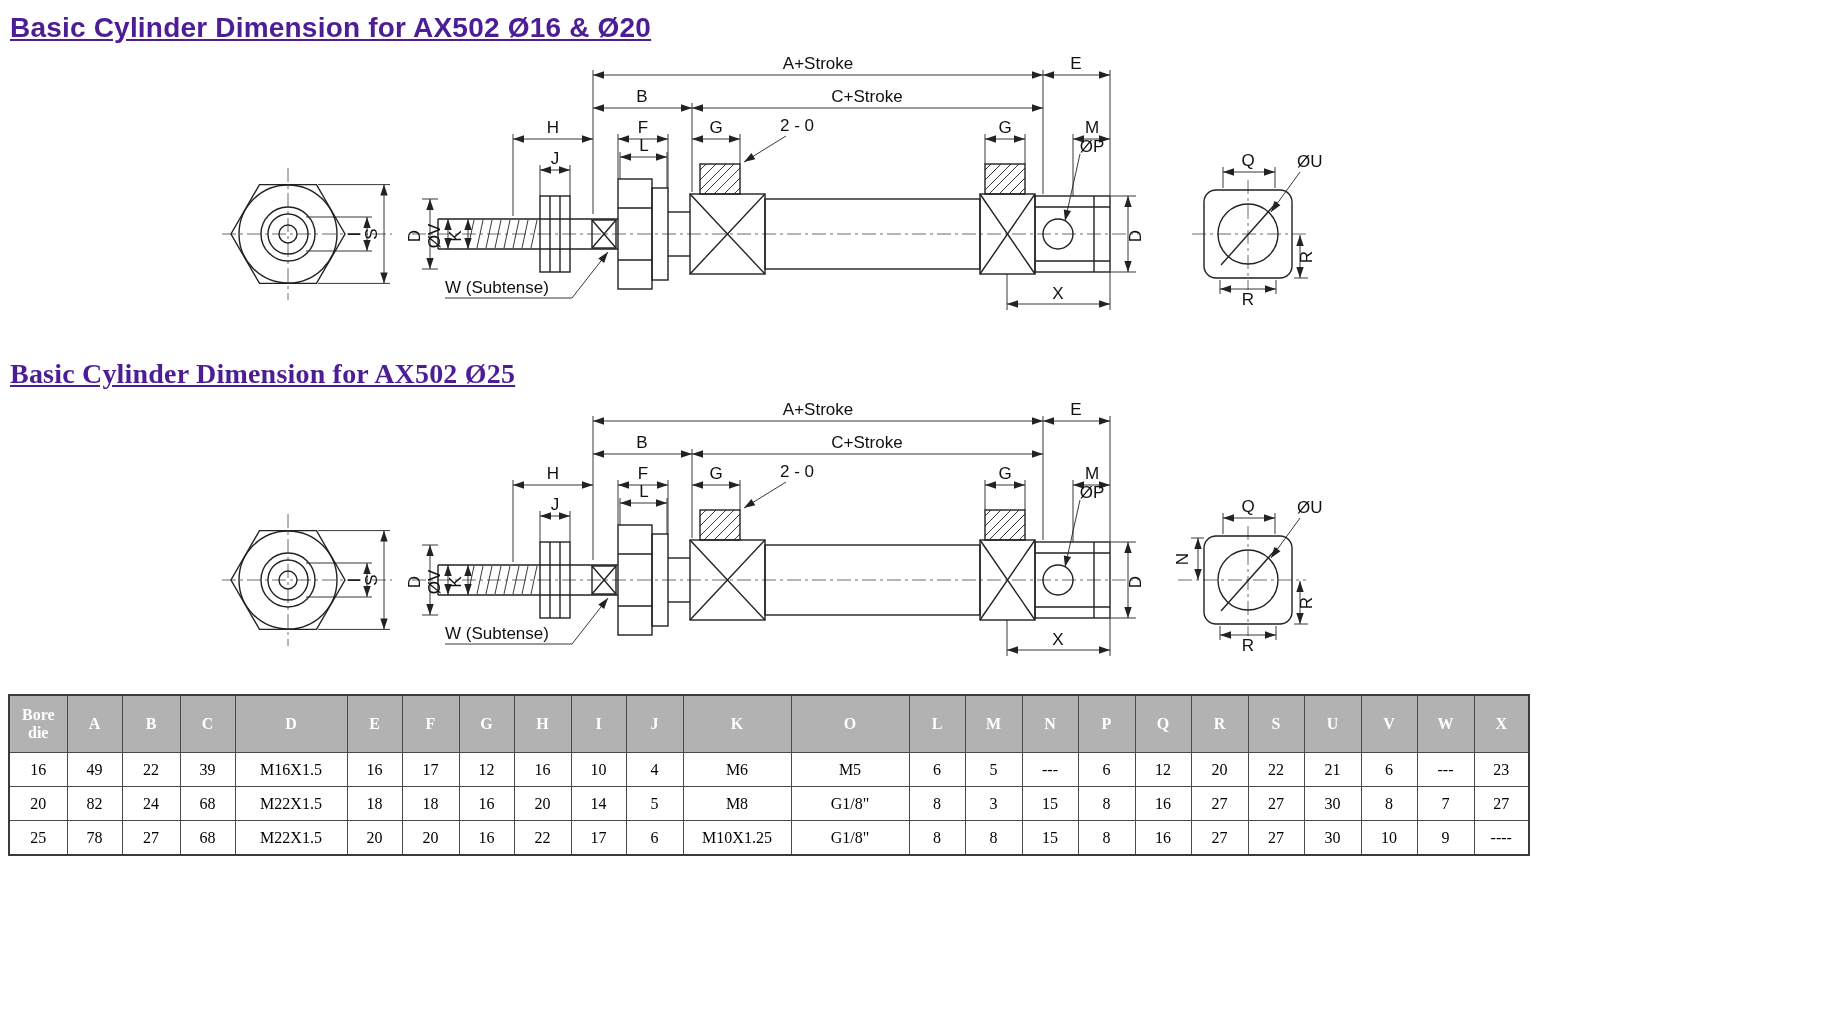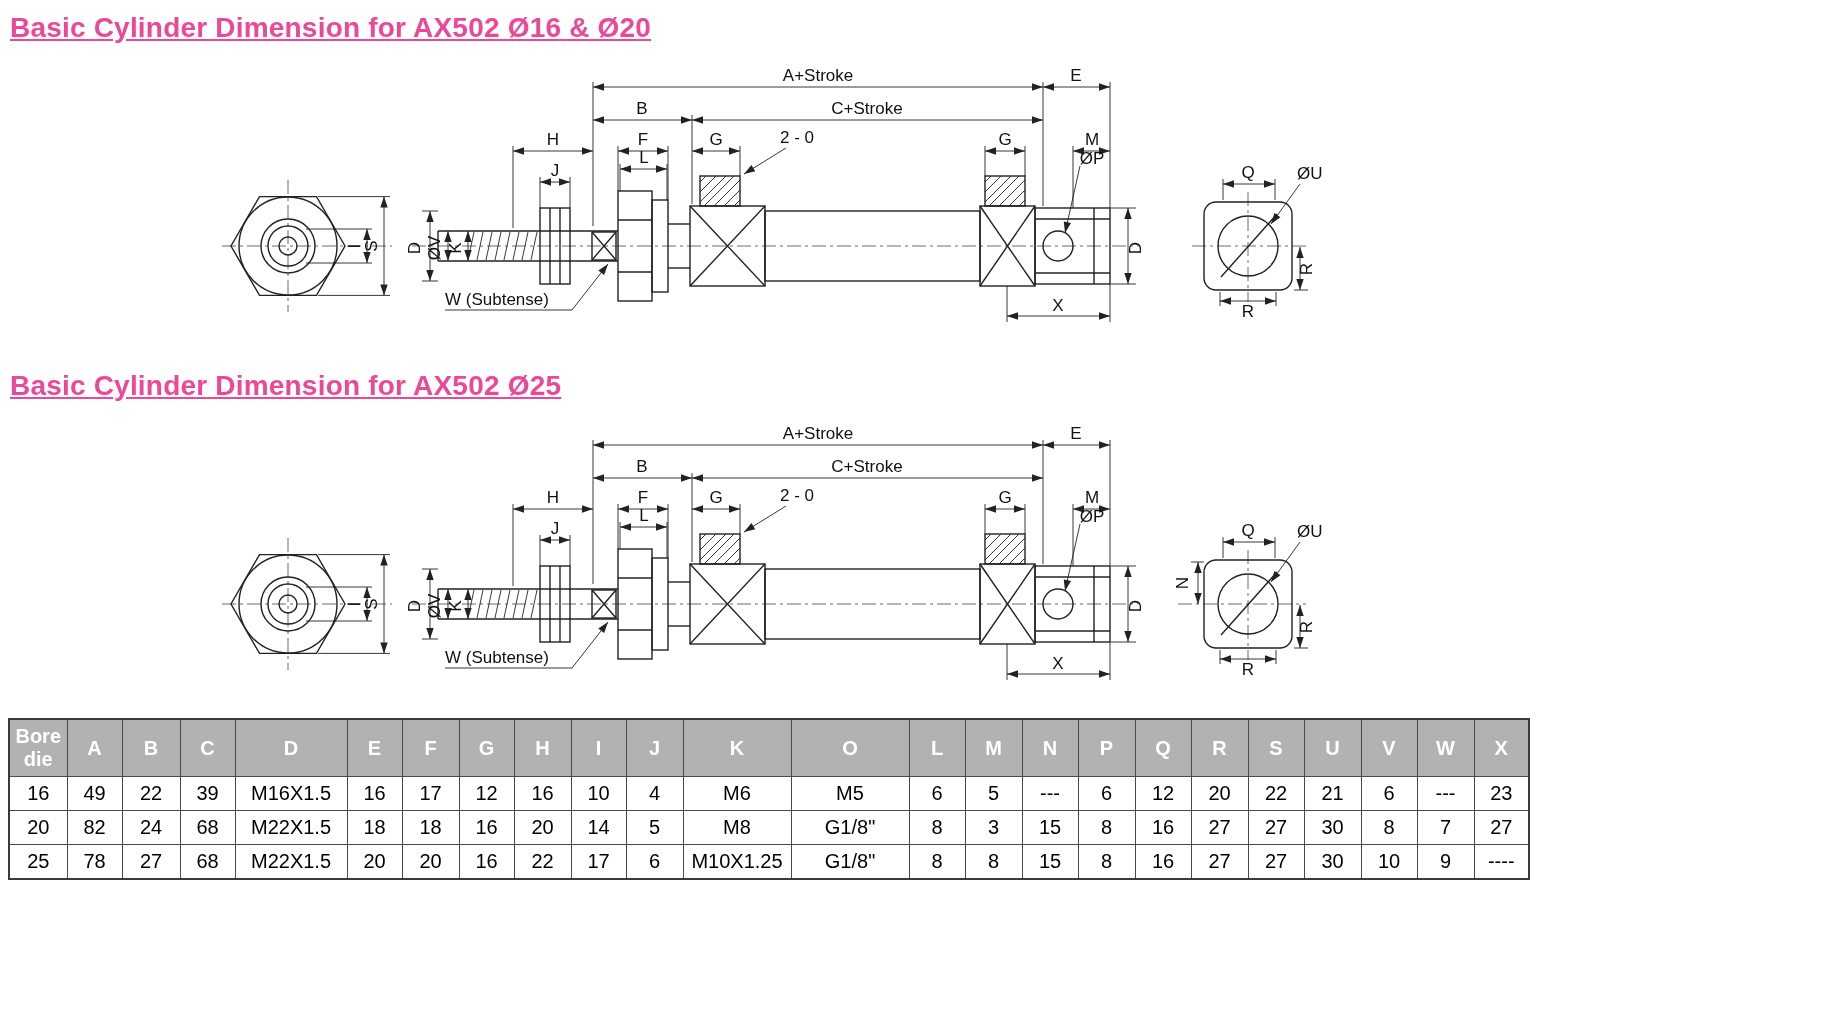--- a/index.html
+++ b/index.html
@@ -1,33 +1,33 @@
 <!DOCTYPE html>
 <html><head>
 <meta charset="utf-8">
 <style>
   html,body{margin:0;padding:0;background:#ffffff;}
   body{width:1837px;height:1021px;overflow:hidden;font-family:"Liberation Sans",sans-serif;}
   h1.sec-title{
     font-family:"Liberation Sans",sans-serif;
-    font-size:28px;font-weight:bold;color:#ec4899;
+    font-size:28px;font-weight:bold;color:#4c1d95;
     text-decoration:underline;margin:12px 0 2px 10px;letter-spacing:.2px;
   }
-  h1.sec-title.second{margin-top:36px;}
-  .draw-wrap{margin:14px 0 0 220px;}
+  h1.sec-title.second{margin-top:36px;font-family:Liberation Serif, serif;}
+  .draw-wrap{margin:2px 0 0 220px;}
   svg.drawing{display:block;}
   svg.drawing text{font-family:"Liberation Sans",sans-serif;font-size:17px;fill:#111;text-anchor:middle;}
   svg.drawing text.ta-s{text-anchor:start;}
   .geo{fill:none;stroke:#222;stroke-width:1.4;}
   .thin{fill:none;stroke:#222;stroke-width:0.9;}
   .cl{fill:none;stroke:#444;stroke-width:0.8;stroke-dasharray:14 4 3 4;}
   .dim{fill:none;stroke:#222;stroke-width:0.9;}
   table.dim-table{
     border-collapse:collapse;margin:26px 0 0 8px;
-    font-family:Liberation Sans, sans-serif;font-size:20px;
+    font-family:Liberation Serif, serif;font-size:16px;
     table-layout:fixed;border:2px solid #3a3a3a;
   }
   table.dim-table th,table.dim-table td{
     border:1px solid #4a4a4a;text-align:center;vertical-align:middle;
     padding:2px 1px;overflow:hidden;
   }
   table.dim-table th{
     background:#b2b2b2;color:#ffffff;font-weight:bold;height:52px;line-height:1.15;white-space:normal;
   }
   table.dim-table td{height:29px;background:#ffffff;color:#000;white-space:nowrap;}

